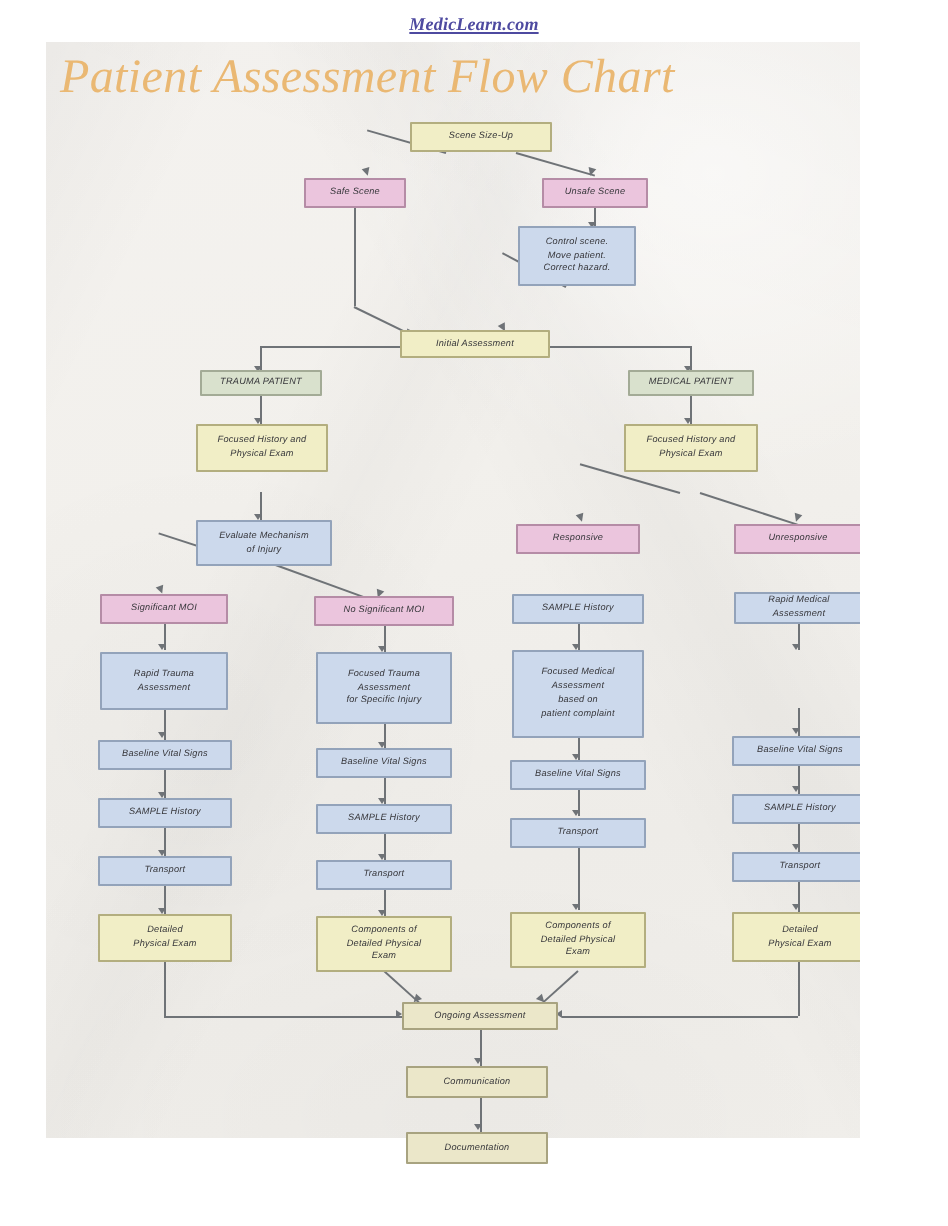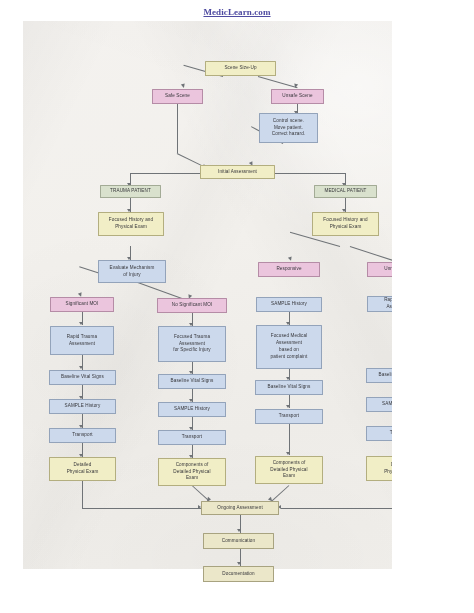--- a/index.html
+++ b/index.html
@@ -2,25 +2,26 @@
 <html><head>
 <meta charset="utf-8">
 <style>
   html, body {
     margin: 0;
     padding: 0;
     background: #ffffff;
   }
   #page {
     position: relative;
-    width: 392px;
+    width: 430px;
     height: 613px;
     background: #ffffff;
     overflow: hidden;
     font-family: "Liberation Sans", sans-serif;
+    font-style: italic;
   }
   
   #paper {
     position: absolute;
     left: 23px;
     top: 21px;
     width: 428px;
     height: 548px;
     background:
       linear-gradient(116deg, rgba(0,0,0,0.035) 0%, rgba(255,255,255,0) 14%, rgba(255,255,255,0) 30%, rgba(0,0,0,0.022) 38%, rgba(255,255,255,0) 47%),
@@ -132,20 +133,21 @@
   }
 </style>
 </head>
 <body>
 
 <div id="page">
 
   <div id="paper"></div>
 
   <div id="site-credit">MedicLearn.com</div>
+  <div id="chart-title">Patient Assessment Flow Chart</div>
 
   <div class="diag" style="left:223px;top:76px;width:41px;transform:rotate(196deg);"></div>
   <div class="arrow-diag" style="left:181px;top:84px;transform:rotate(-16deg);"></div>
   <div class="diag" style="left:258px;top:76px;width:41px;transform:rotate(16deg);"></div>
   <div class="arrow-diag" style="left:294px;top:84px;transform:rotate(16deg);"></div>
 
   <div class="vline" style="left:297px;top:104px;height:9px;"></div>
   <div class="arrow-d" style="left:294.4px;top:111px;"></div>
 
   <div class="vline" style="left:177px;top:104px;height:49px;"></div>

